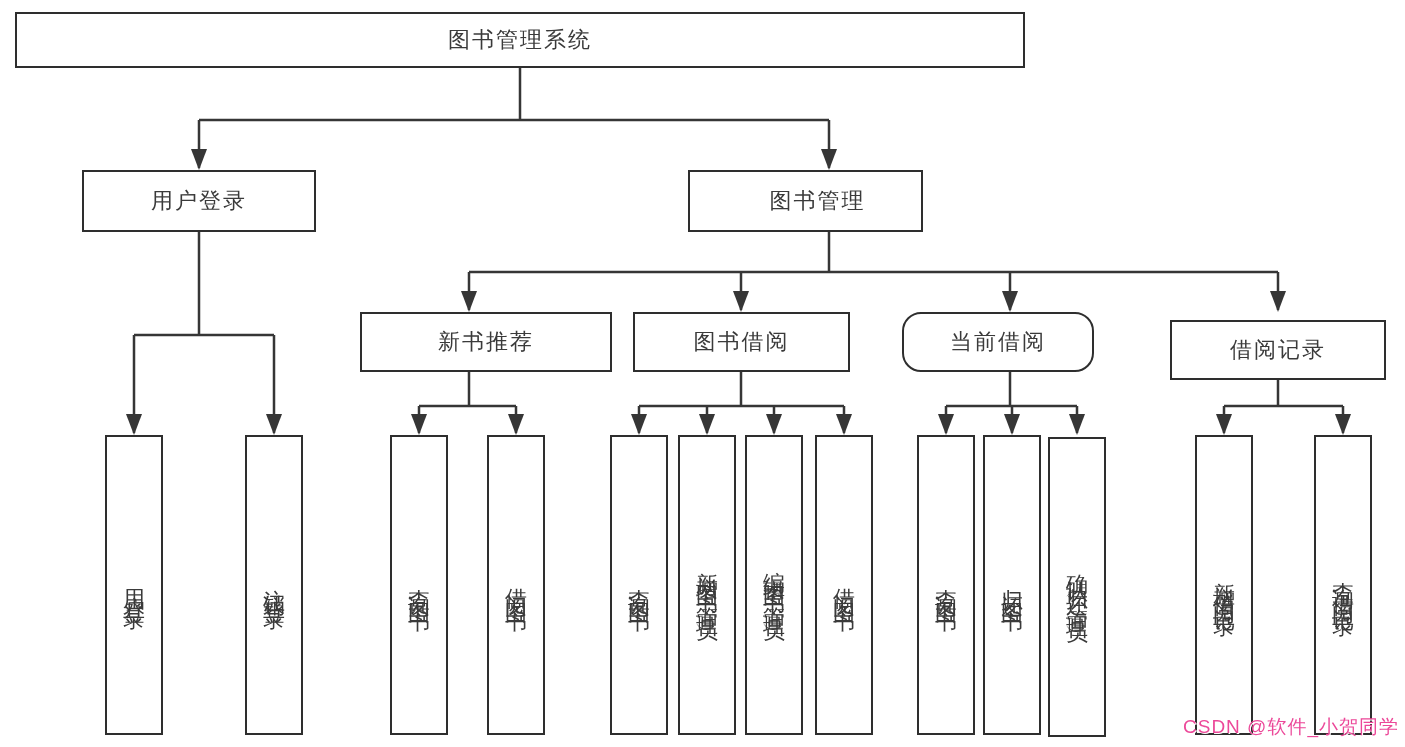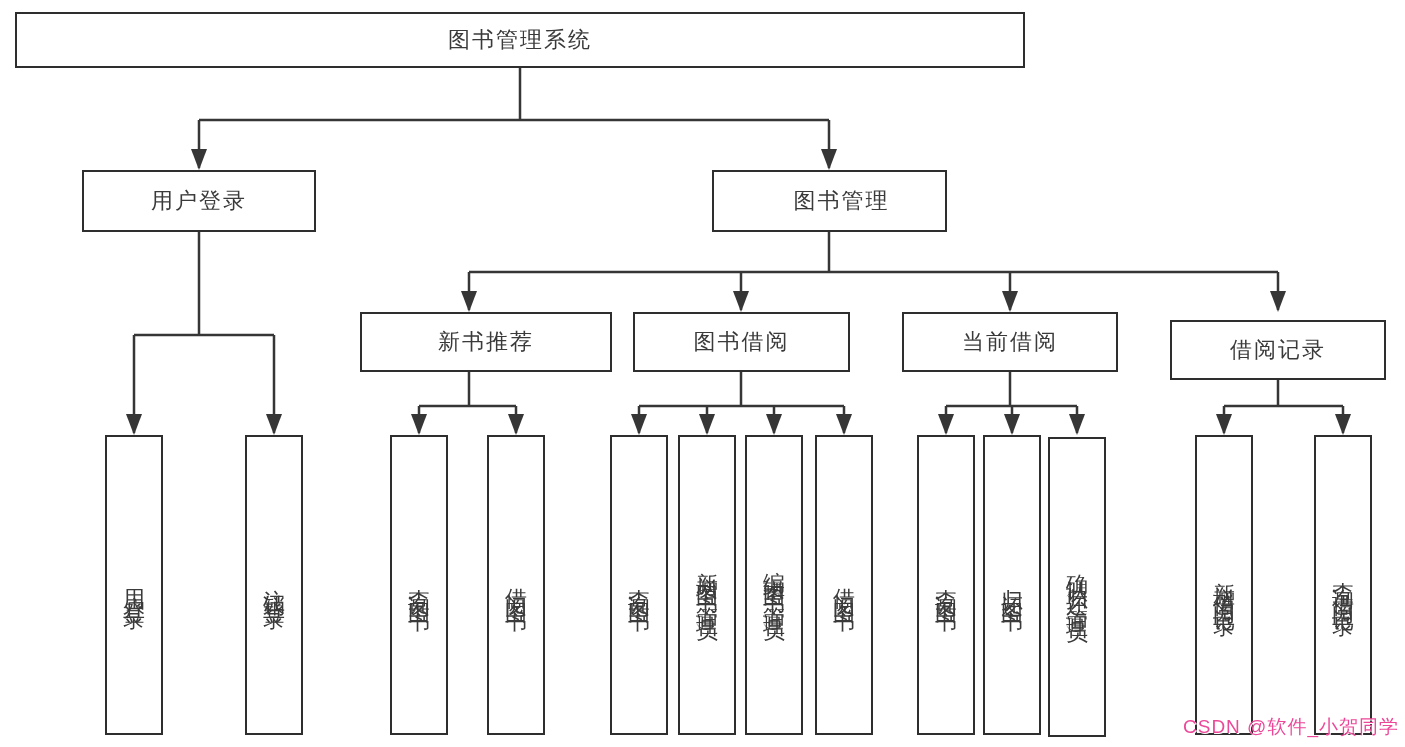--- a/index.html
+++ b/index.html
@@ -82,25 +82,25 @@
       <polygon points="1004,414 1020,414 1012,435"></polygon>
       <polygon points="1069,414 1085,414 1077,435"></polygon>
       <polygon points="1216,414 1232,414 1224,435"></polygon>
       <polygon points="1335,414 1351,414 1343,435"></polygon>
     </g>
   </svg>
 
   <div class="node" style="left:15px; top:12px; width:1010px; height:56px;">图书管理系统</div>
 
   <div class="node" style="left:82px; top:170px; width:234px; height:62px;">用户登录</div>
-  <div class="node" style="left:712px; top:170px; width:235px; height:62px;padding-left:24px;">图书管理</div>
+  <div class="node" style="left:688px; top:170px; width:235px; height:62px;padding-left:24px;">图书管理</div>
 
   <div class="node" style="left:360px; top:312px; width:252px; height:60px;">新书推荐</div>
   <div class="node" style="left:633px; top:312px; width:217px; height:60px;">图书借阅</div>
-  <div class="node" style="left:902px; top:312px; width:216px; height:60px;">当前借阅</div>
+  <div class="node" style="left:902px; top:312px; width:192px; height:60px;border-radius:19px;">当前借阅</div>
   <div class="node" style="left:1170px; top:320px; width:216px; height:60px;">借阅记录</div>
 
   <div class="node leaf" style="left:105px; top:435px; width:58px; height:300px;">用户登录</div>
   <div class="node leaf" style="left:245px; top:435px; width:58px; height:300px;">注销登录</div>
 
   <div class="node leaf" style="left:390px; top:435px; width:58px; height:300px;">查询图书</div>
   <div class="node leaf" style="left:487px; top:435px; width:58px; height:300px;">借阅图书</div>
 
   <div class="node leaf" style="left:610px; top:435px; width:58px; height:300px;">查询图书</div>
   <div class="node leaf" style="left:678px; top:435px; width:58px; height:300px;">新增图书（管理员）</div>

